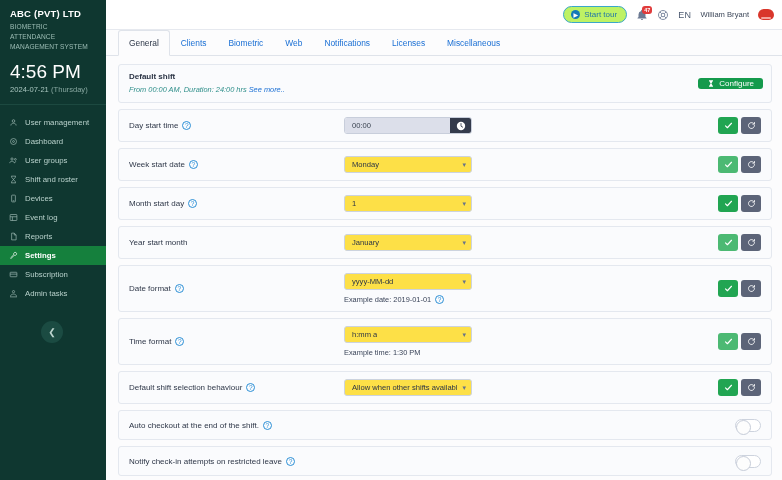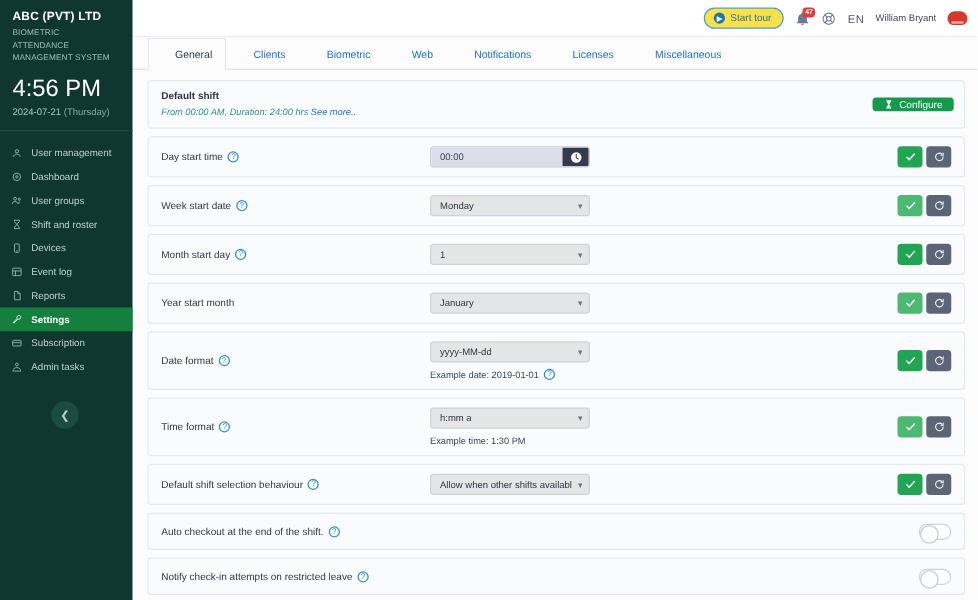--- a/index.html
+++ b/index.html
@@ -58,21 +58,21 @@
 
   .topbar {
     height: 30px; background: #ffffff;
     border-bottom: 1px solid #e6e9ef;
     display: flex; align-items: center; justify-content: flex-end;
     padding: 0 8px; gap: 9px;
   }
   .start-tour {
     display: flex; align-items: center; gap: 4px;
     border: 1px solid #3aa7c9; border-radius: 11px;
-    color: #2176a8; background: #fde047;
+    color: #2176a8; background: #bef264;
     font-size: 8px; padding: 3px 9px 3px 7px; cursor: pointer;
   }
   .st-dot {
     width: 9px; height: 9px; border-radius: 50%;
     background: #1479b8; color: #fff; font-size: 6px;
     display: flex; align-items: center; justify-content: center;
   }
   .ic-btn { position: relative; cursor: pointer; color: #6c7a93; display:flex; align-items:center; }
   .badge {
     position: absolute; top: -3px; left: 6px;
@@ -92,21 +92,21 @@
   }
 
   .content { flex: 1; overflow: hidden; padding: 0 0 0 0; background: #fcfcfd; }
 
   .tabs {
     display: flex; align-items: flex-end; gap: 0;
     padding-left: 12px; height: 26px;
     border-bottom: 1px solid #dfe3ea;
   }
   .tab {
-    font-size: 8.4px; color: #1a6fd4; padding: 5px 10px 5px 21px;
+    font-size: 8.4px; color: #1a6fd4; padding: 5px 10px 5px 10px;
     cursor: pointer; border: 1px solid transparent; border-bottom: none;
     line-height: 14px;
   }
   .tab.active {
     color: #2d3748; background: #fcfcfd;
     border: 1px solid #dfe3ea; border-bottom: 1px solid #fcfcfd;
     border-radius: 3px 3px 0 0; margin-bottom: -1px; font-weight: normal;
   }
 
   .panel { padding: 8px 10px 0 12px; }
@@ -139,21 +139,21 @@
     font-size: 6.5px; line-height: 7px; text-align: center;
     display: inline-flex; align-items: center; justify-content: center;
     cursor: pointer; flex: 0 0 9px;
   }
 
   .field-col { flex: 1; display: flex; flex-direction: column; }
   .ctrl { width: 128px; }
 
   .select {
     height: 17px; border: 1px solid #ccd3de; border-radius: 3px;
-    background: #e5e5e5; font-size: 7.6px; color: #2b3445;
+    background: #fde047; font-size: 7.6px; color: #2b3445;
     display: flex; align-items: center; justify-content: space-between;
     padding: 0 5px 0 7px; cursor: pointer;
   }
   .select .chev { color: #66738a; font-size: 7px; }
   .select .val { white-space: nowrap; overflow: hidden; text-overflow: clip; }
 
   .time-input {
     width: 128px; height: 17px; display: flex; align-items: center;
     border-radius: 3px; overflow: hidden; border: 1px solid #c8cedb;
   }

